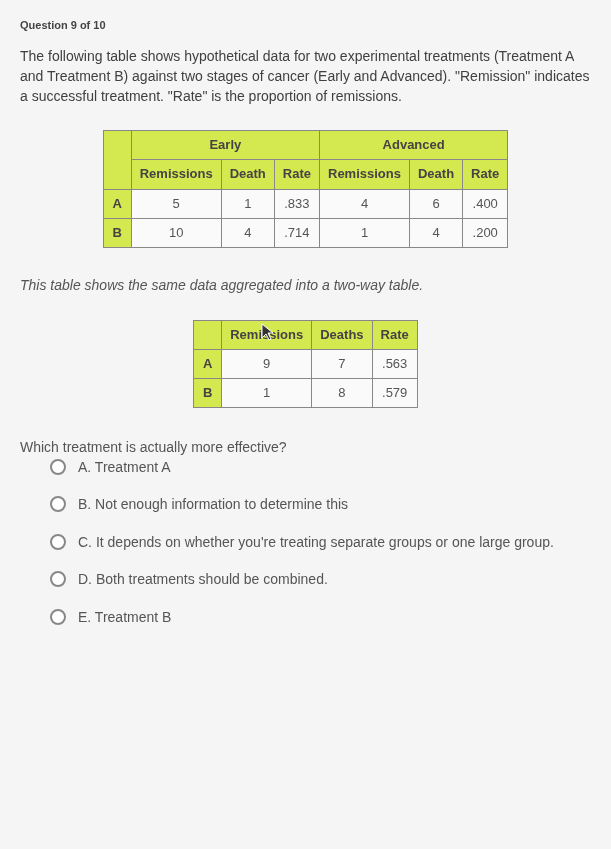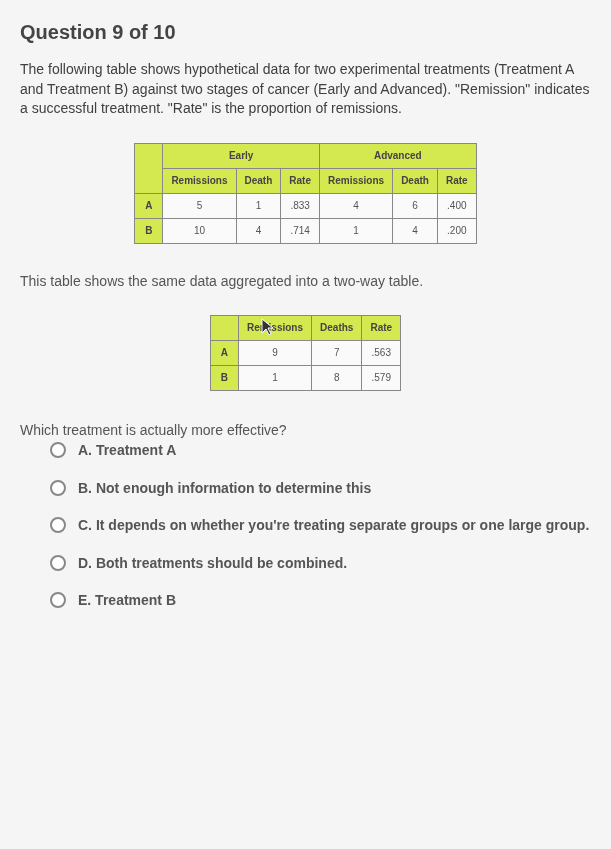--- a/index.html
+++ b/index.html
@@ -8,75 +8,75 @@
       height: 849px;
       background: #f5f5f5;
       font-family: Arial, sans-serif;
       color: #555;
       padding: 18px 20px;
       font-size: 14px;
       line-height: 1.4;
     }
     .question-title {
       font-weight: bold;
-      font-size: 20px;
+      font-size: 11px;
       margin-bottom: 14px;
       color: #444;
     }
     .prompt {
       margin-bottom: 24px;
       color: #404040;
     }
     .table-wrap {
       display: flex;
       justify-content: center;
       margin-bottom: 28px;
     }
     table {
       border-collapse: collapse;
       background: #fafafa;
     }
     th, td {
       border: 1px solid #888;
       padding: 5px 8px;
       text-align: center;
-      font-size: 10px;
+      font-size: 13px;
       color: #555;
     }
     .hdr {
       background: #d4e84f;
       font-weight: bold;
       color: #444;
     }
     .rowlabel {
       background: #d4e84f;
       font-weight: bold;
       color: #444;
       width: 28px;
     }
     .corner {
       background: #d4e84f;
       width: 28px;
     }
     .mid-text {
       margin-bottom: 24px;
       margin-top: 8px;
+      font-style: italic;
     }
     .question-ask {
       margin-top: 30px;
     }
     .options {
       padding-left: 30px;
     }
     .option {
       display: flex;
       align-items: flex-start;
       margin-bottom: 18px;
       cursor: pointer;
-      font-weight: bold;
     }
     .radio {
       width: 16px;
       height: 16px;
       border: 2px solid #888;
       border-radius: 50%;
       flex-shrink: 0;
       margin-right: 12px;
       margin-top: 1px;
       background: #fff;

